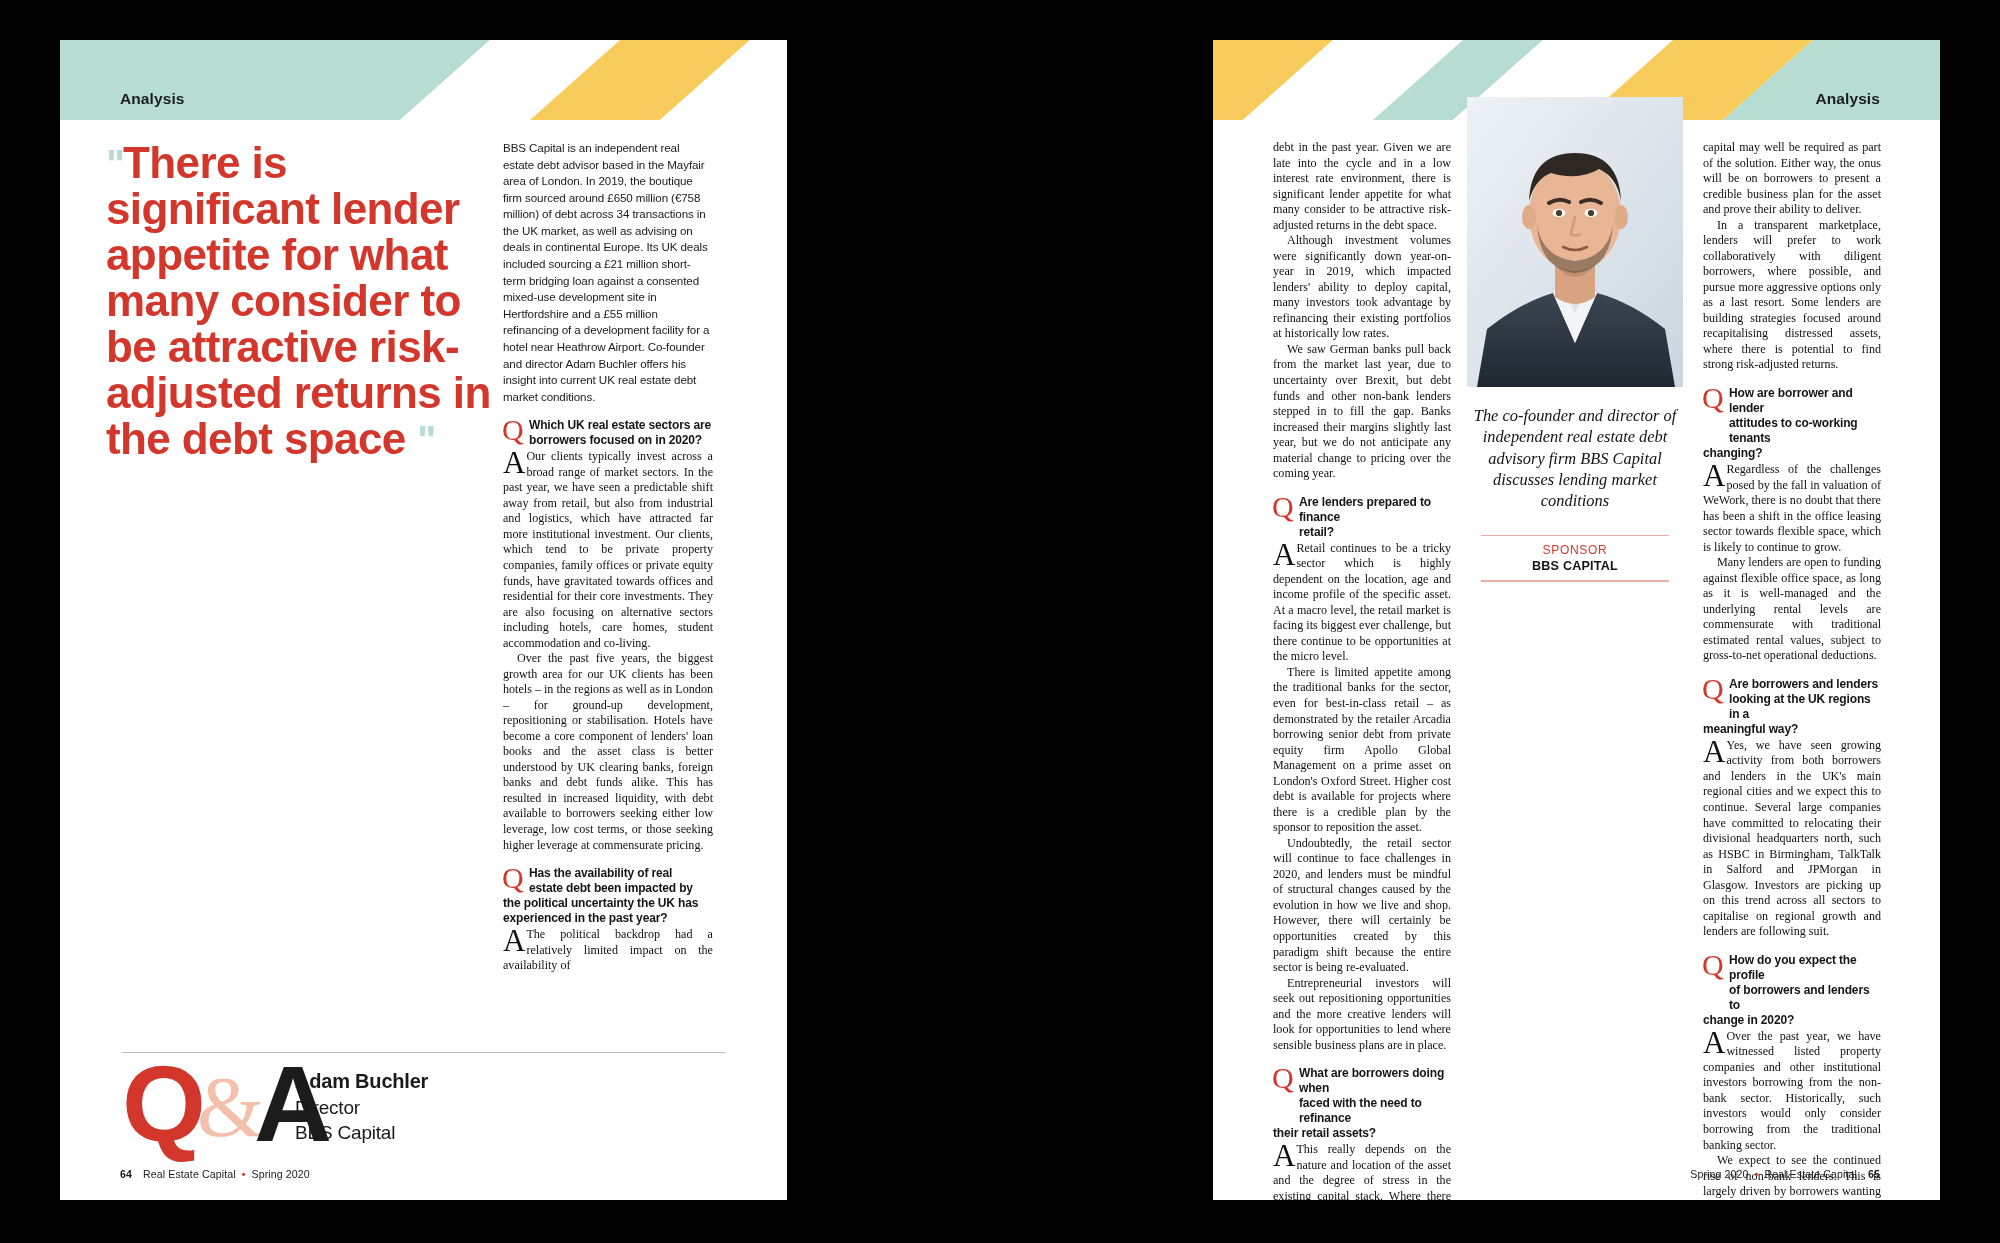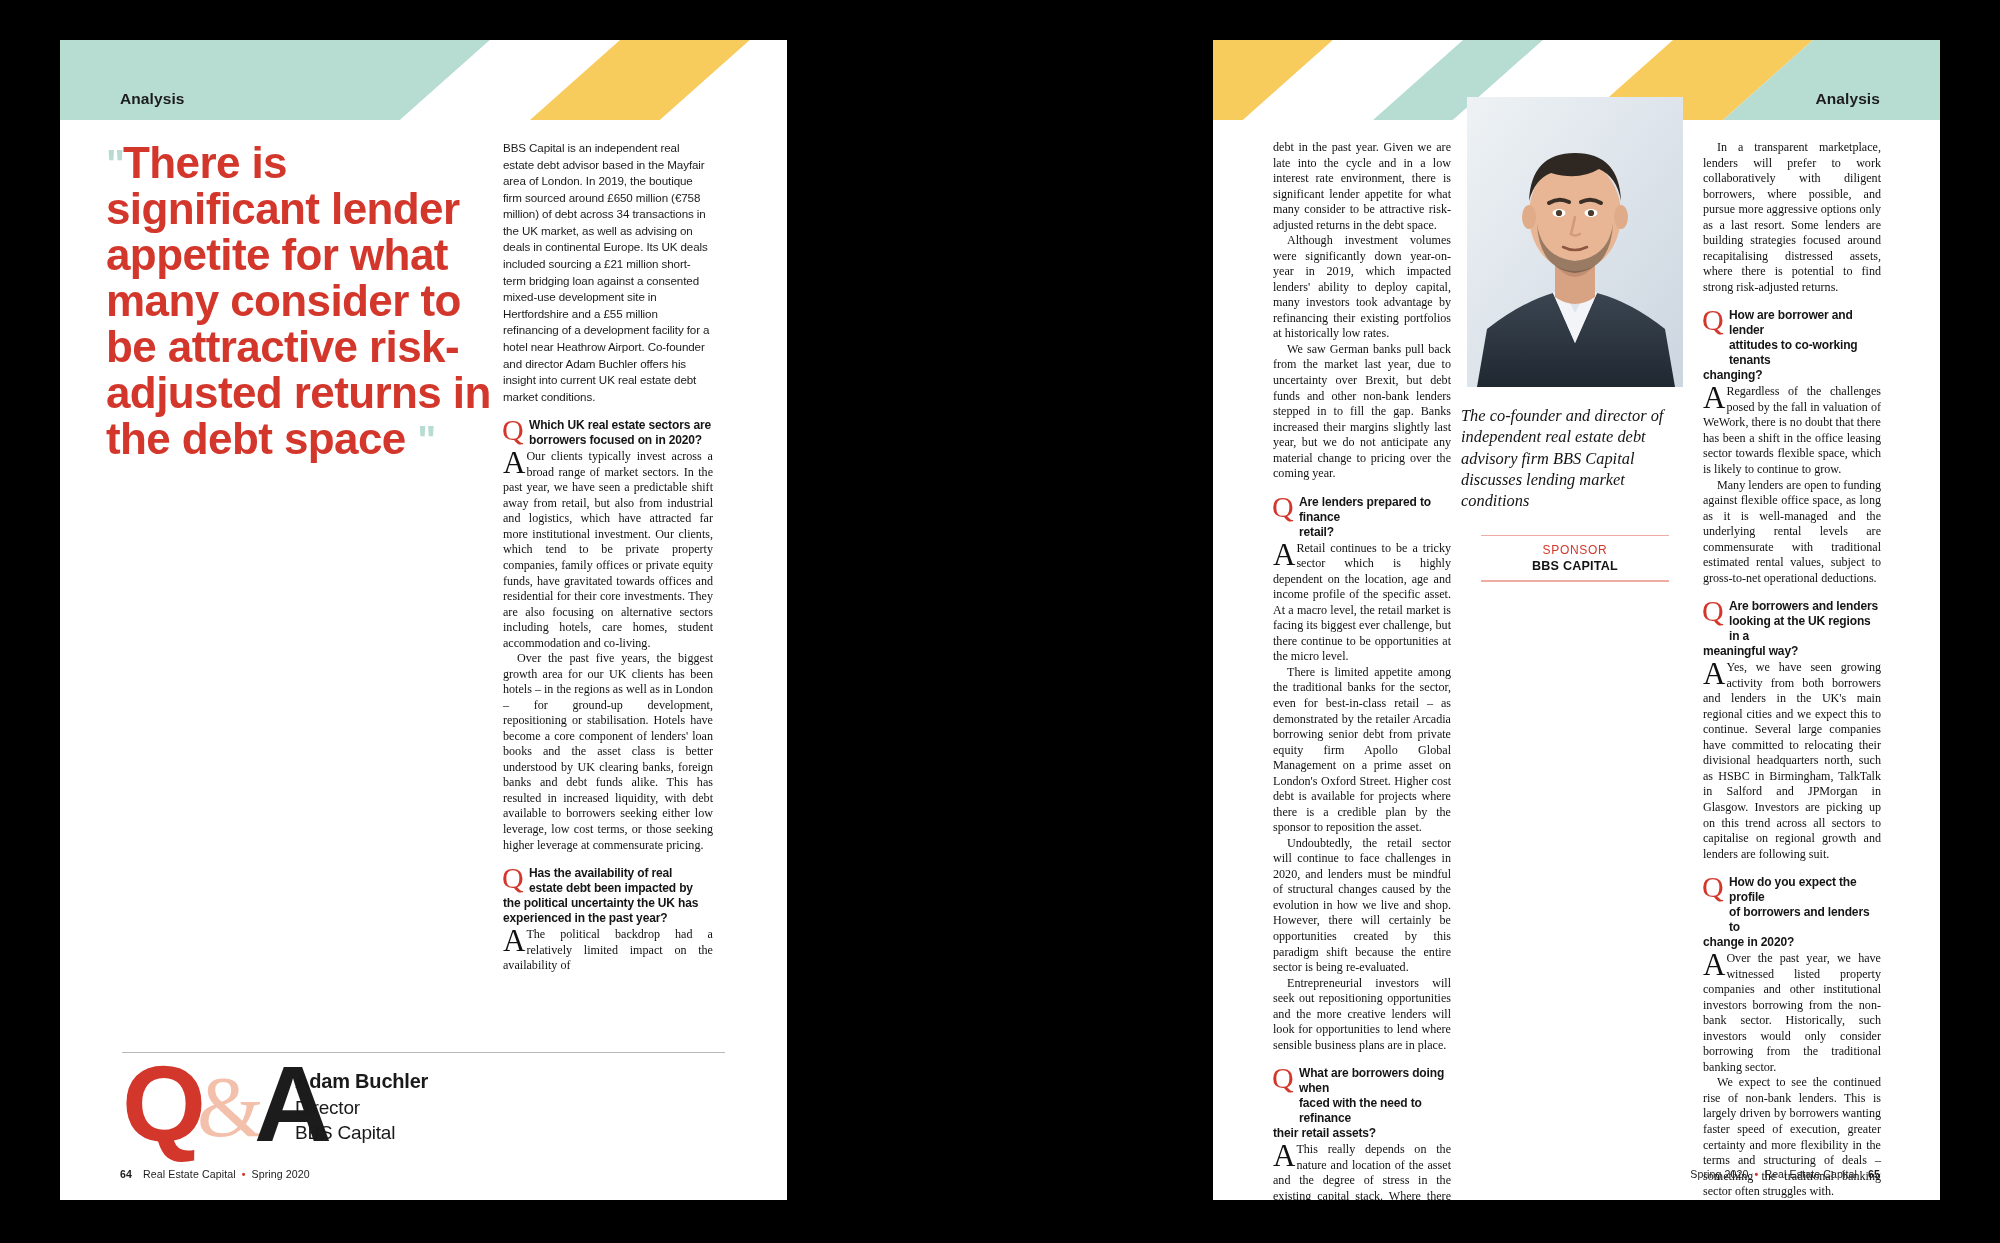--- a/index.html
+++ b/index.html
@@ -164,21 +164,21 @@
   .portrait svg { position: absolute; left: 0; top: 0; }
 
   .caption {
     position: absolute;
     left: 248px; top: 365px;
     width: 228px;
     font-family: "Liberation Serif", serif;
     font-style: italic;
     font-size: 16.4px;
     line-height: 1.30;
-    text-align: left;
+    text-align: center;
     color: #141414;
   }
   .sponsor-box {
     position: absolute;
     left: 268px; top: 495px;
     width: 188px;
     text-align: center;
   }
   .sponsor-box .hr { height: 1.4px; background: #eeada0; width: 100%; }
   .sponsor-box .lbl {
@@ -369,20 +369,21 @@
 
     <div class="sponsor-box">
       <div class="hr"></div>
       <div class="lbl">SPONSOR</div>
       <div class="nm">BBS CAPITAL</div>
       <div class="hr"></div>
     </div>
 
     <div class="col" style="left:490px; top:100px; width:178px;">
       <div class="serif">
+        <p class="noindent">capital may well be required as part of the solution. Either way, the onus will be on borrowers to present a credible business plan for the asset and prove their ability to deliver.</p>
         <p>In a transparent marketplace, lenders will prefer to work collaboratively with diligent borrowers, where possible, and pursue more aggressive options only as a last resort. Some lenders are building strategies focused around recapitalising distressed assets, where there is potential to find strong risk-adjusted returns.</p>
       </div>
 
       <div class="qa">
         <span class="bigQ">Q</span>
         <div class="qa-head">
           <span class="hang">How are borrower and lender</span>
           <span class="hang">attitudes to co-working tenants</span>
           <span class="runon">changing?</span>
         </div>

